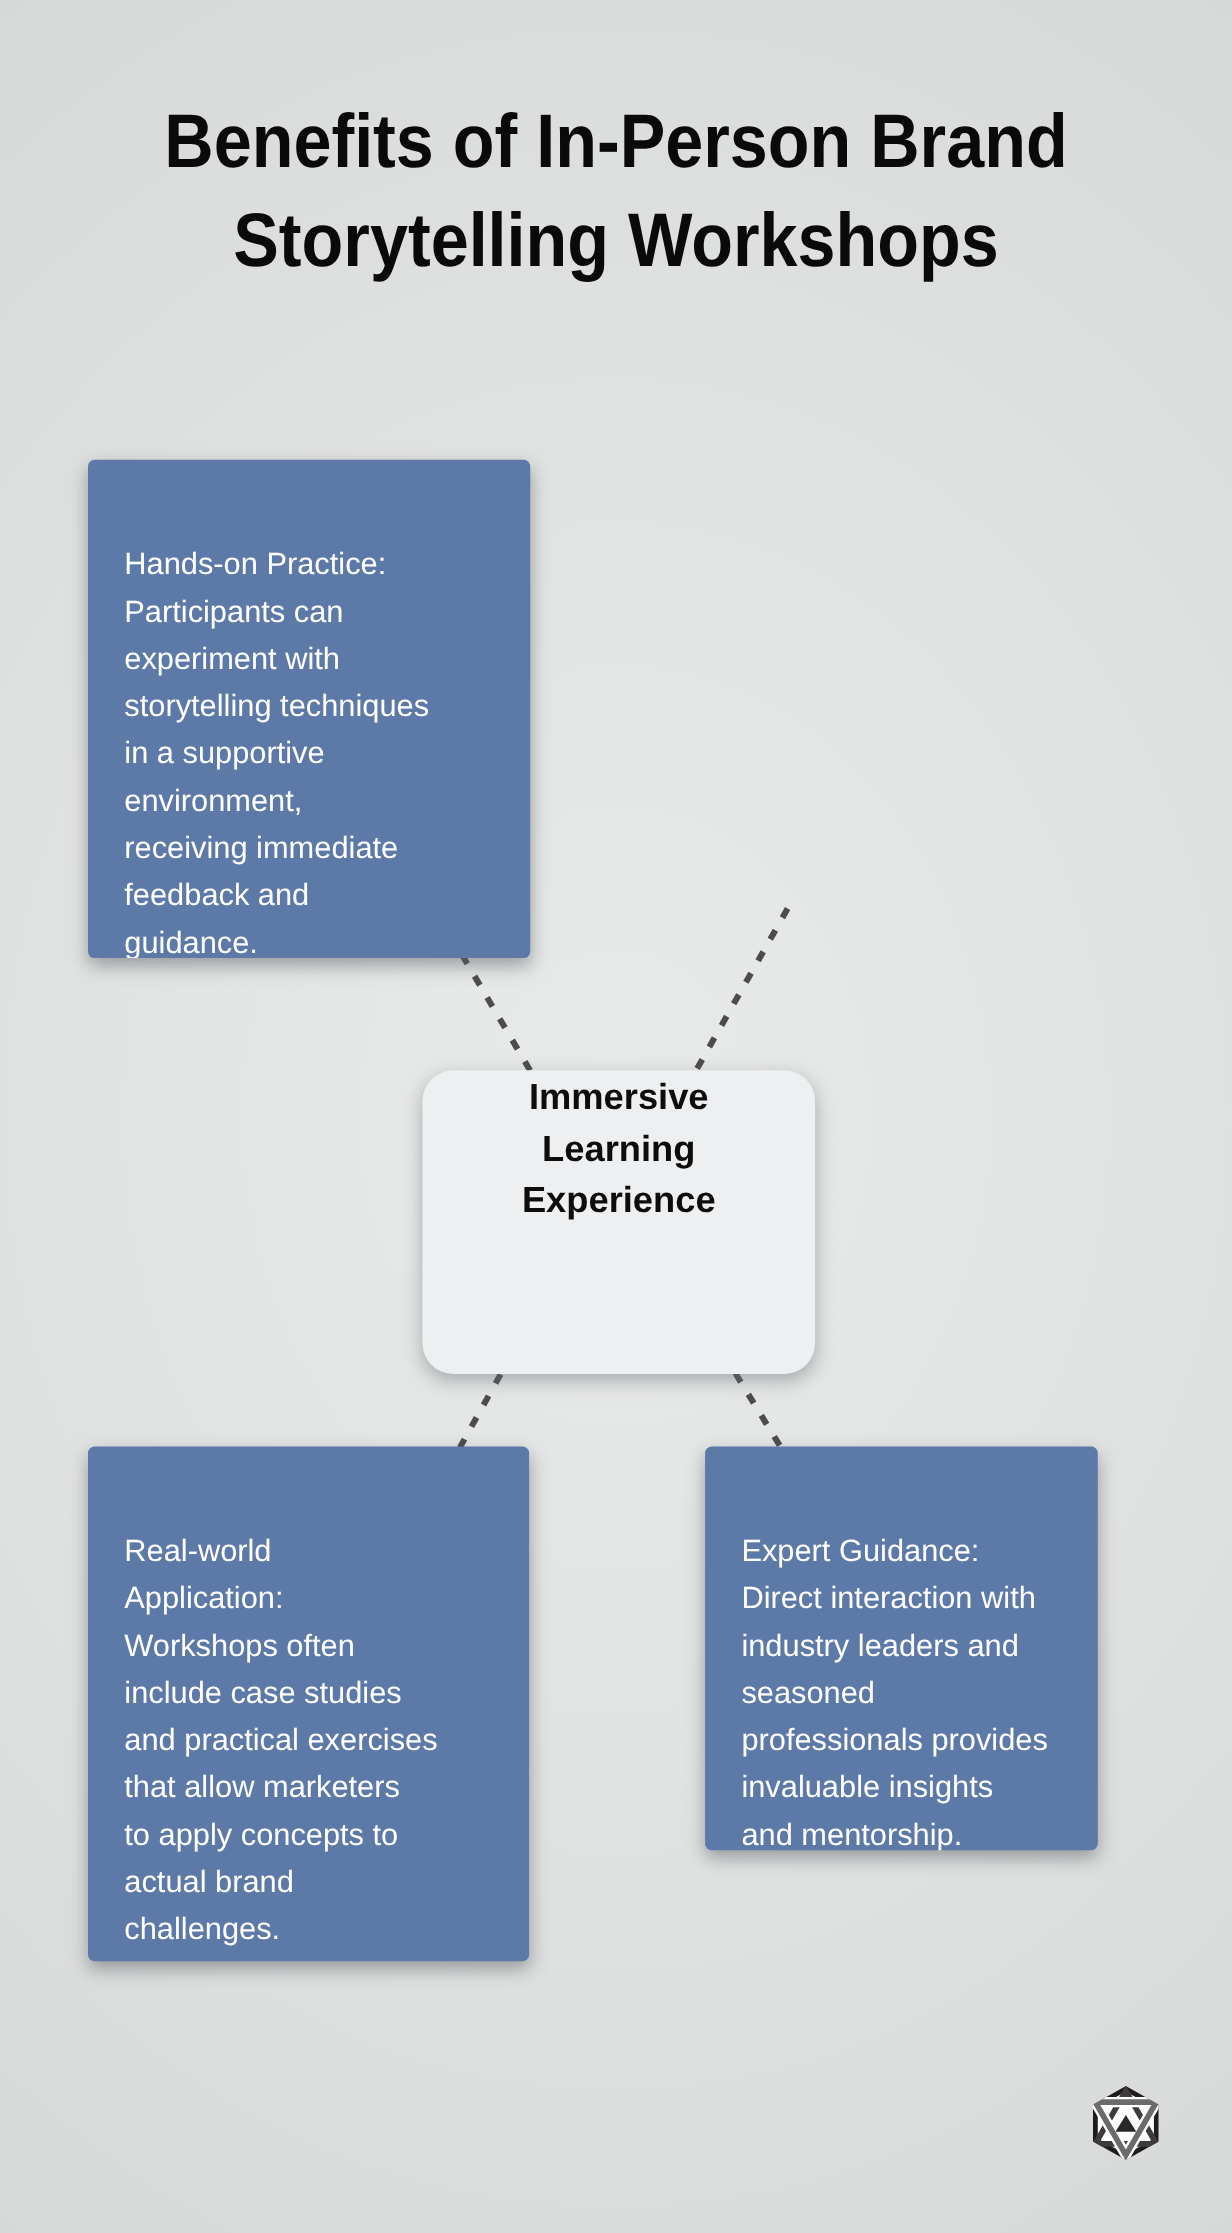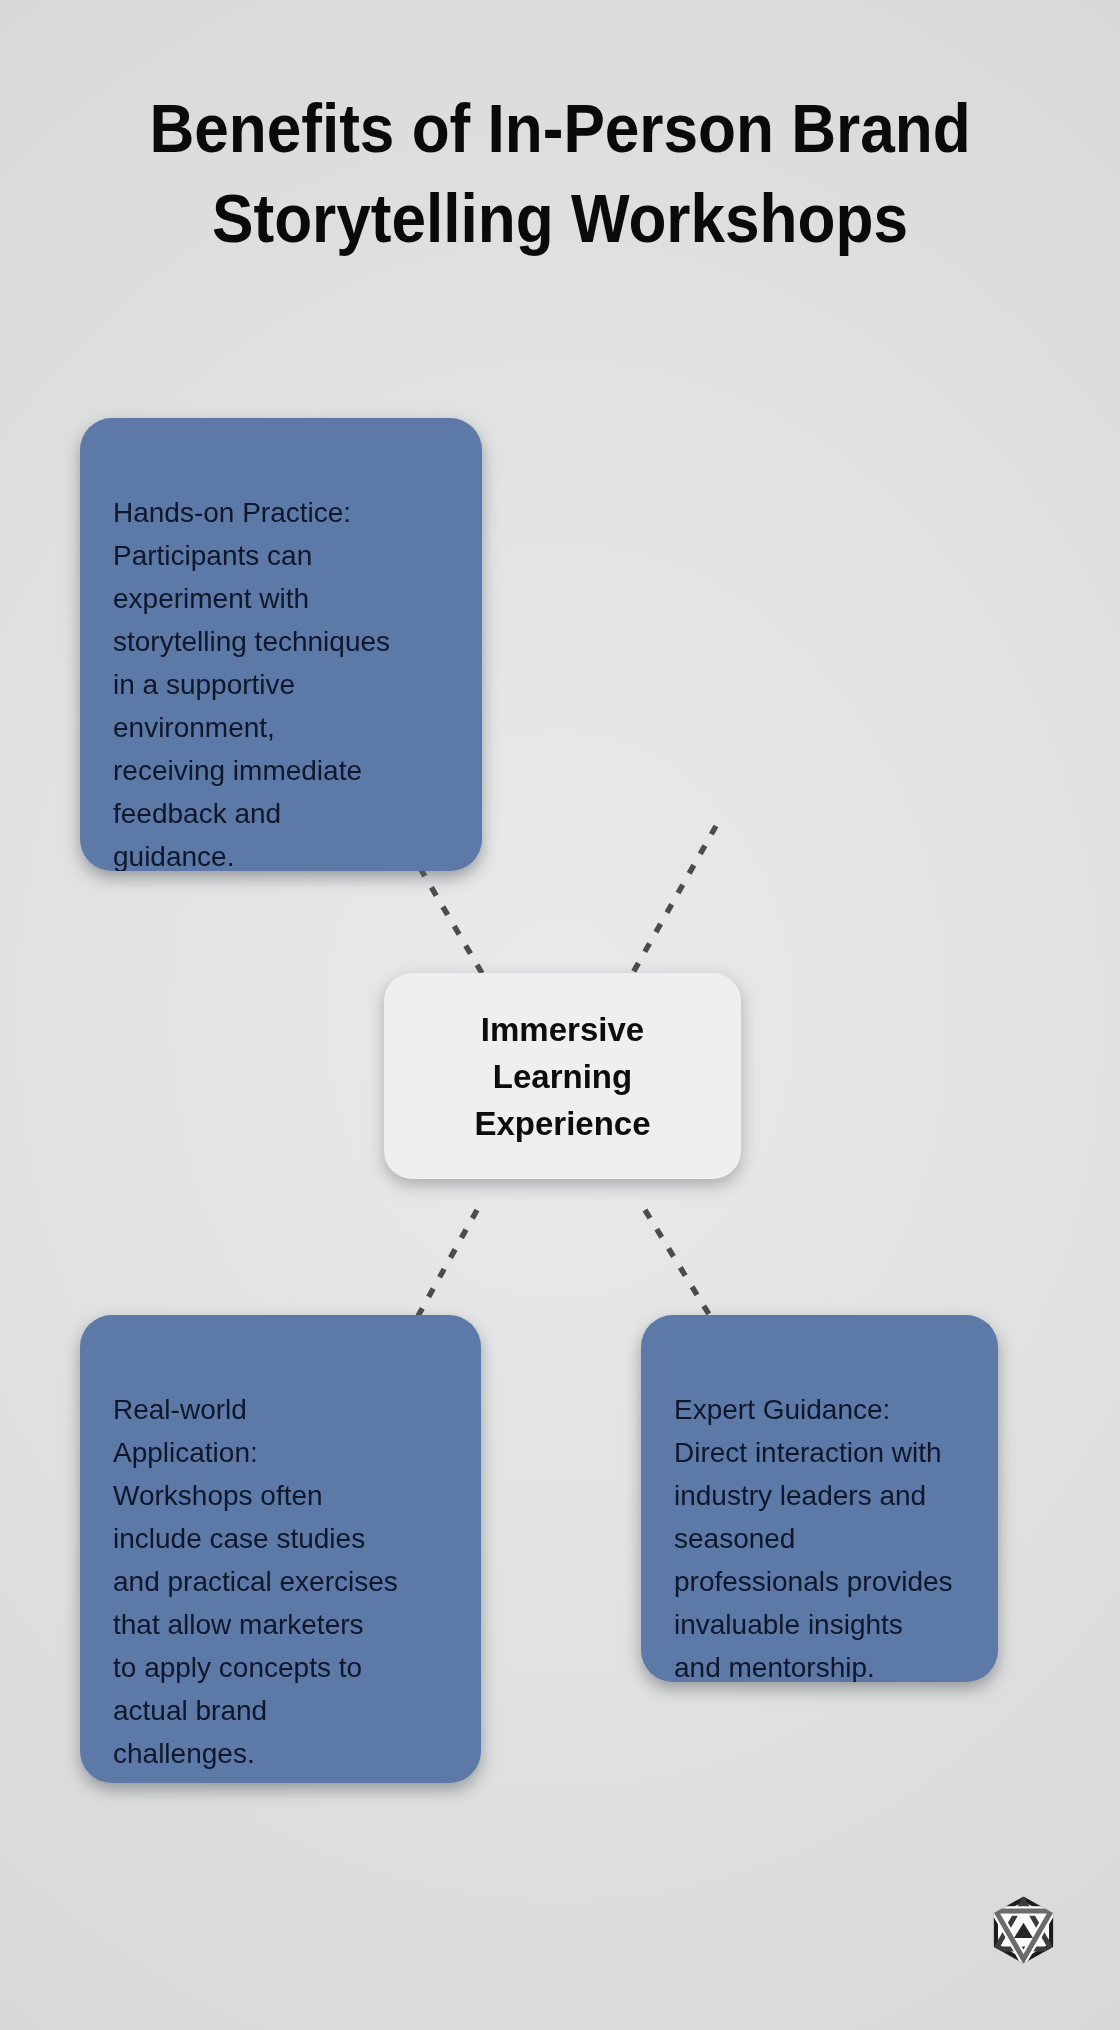--- a/index.html
+++ b/index.html
@@ -28,43 +28,42 @@
     transform-origin: 50% 50%;
   }
   .connectors {
     position: absolute;
     top: 0; left: 0;
   }
   .card {
     position: absolute;
     box-sizing: border-box;
     background: #5d79a8;
-    border-radius: 32px;
+    border-radius: 6px;
     box-shadow: 0 7px 16px rgba(92, 96, 104, 0.55);
     padding: 30px 30px 26px 33px;
-    color: #0f172a;
+    color: #ffffff;
     font-size: 28px;
     line-height: 43px;
     white-space: pre-line;
     overflow: hidden;
   }
   .card p { margin: 0; }
   .card-tl { left: 80px;  top: 418px;  width: 402px; height: 453px; }
   .card-tr { left: 641px; top: 418px;  width: 399px; height: 409px; }
   .card-bl { left: 80px;  top: 1315px; width: 401px; height: 468px; }
   .card-br { left: 641px; top: 1315px; width: 357px; height: 367px; }
   .center-node {
     position: absolute;
-    left: 384px; top: 973px; width: 357px; height: 206px;
+    left: 384px; top: 973px; width: 357px; height: 276px;
     box-sizing: border-box;
     background: #edeff1;
     border-radius: 28px;
     box-shadow: 0 6px 16px rgba(110, 113, 120, 0.5);
     display: flex;
-    align-items: center;
     justify-content: center;
     text-align: center;
     font-size: 33px;
     font-weight: bold;
     line-height: 47px;
     color: #0d0d0d;
     white-space: pre-line;
   }
   .center-node p { margin: 0; }
   .brand-logo {

